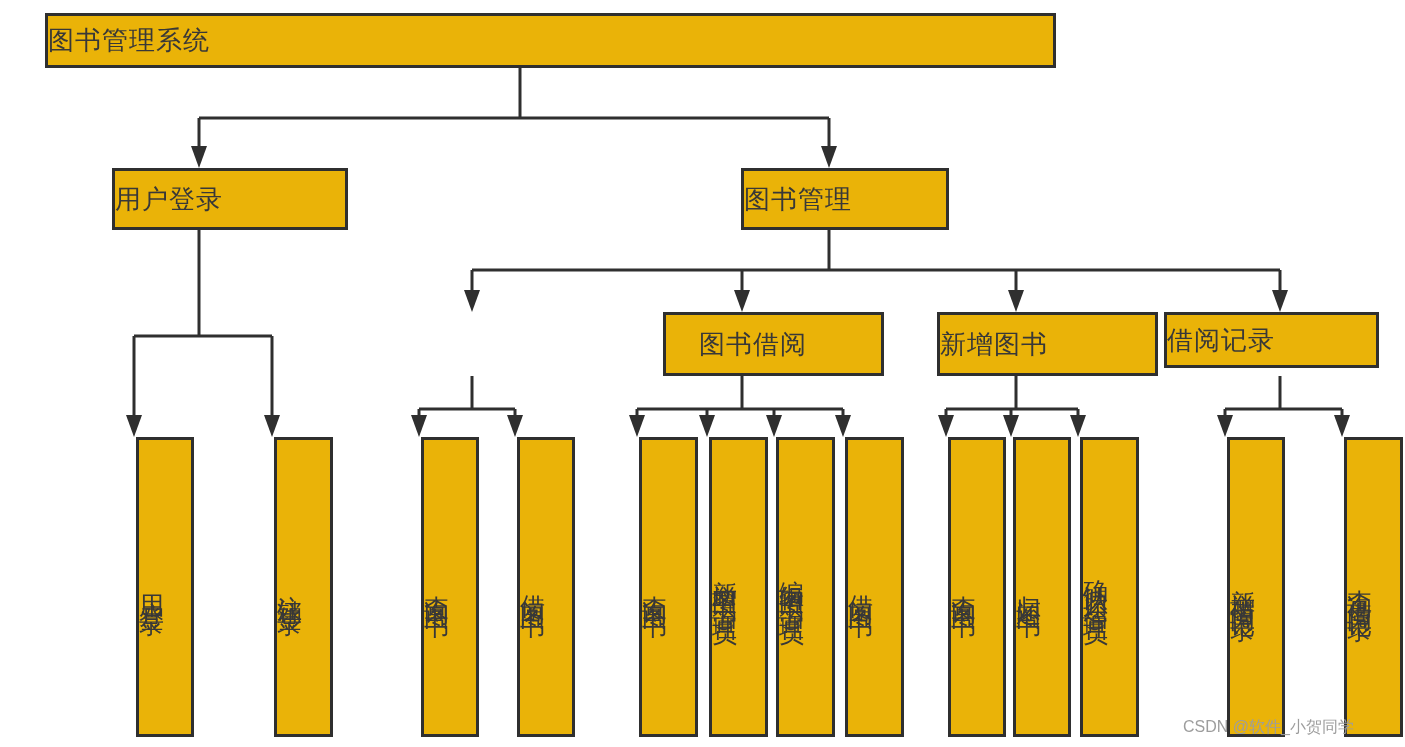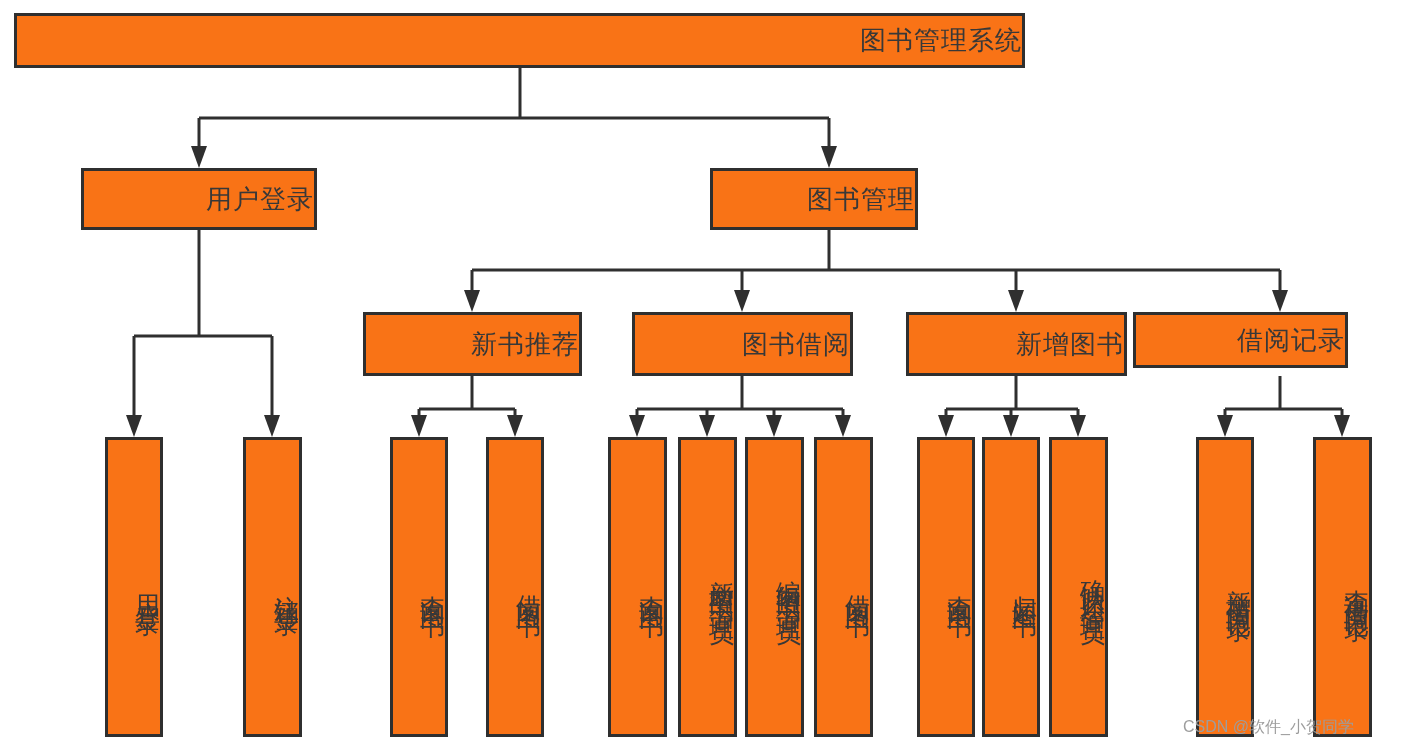--- a/index.html
+++ b/index.html
@@ -16,26 +16,27 @@
 
   #connectors {
     position: absolute;
     left: 0; top: 0;
     width: 1405px; height: 747px;
     pointer-events: none;
   }
 
   .node {
     position: absolute;
-    background: #f97316;
+    background: #eab308;
     border: 3px solid var(--line, #2f2f2f);
     display: flex;
     align-items: center;
-    justify-content: flex-end;
+    justify-content: flex-start;
     color: var(--text, #383838);
+    margin-left: 31px;
   }
 
   .hlabel {
     font-size: 26px;
     letter-spacing: 1px;
     white-space: nowrap;
   }
 
   .vlabel {
     writing-mode: vertical-rl;
@@ -46,21 +47,21 @@
     white-space: nowrap;
   }
 
   
   #b-root    { left: 14px;   top: 13px;  width: 1011px; height: 55px; }
 
   #b-login   { left: 81px;   top: 168px; width: 236px;  height: 62px; }
   #b-mgmt    { left: 710px;  top: 168px; width: 208px;  height: 62px; }
 
   #b-rec     { left: 363px;  top: 312px; width: 219px;  height: 64px; }
-  #b-borrow  { left: 632px;  top: 312px; width: 221px;  height: 64px; }
+  #b-borrow  { left: 632px;  top: 312px; width: 221px;  height: 64px; padding-left: 33px; }
   #b-current { left: 906px;  top: 312px; width: 221px;  height: 64px; }
   #b-records { left: 1133px; top: 312px; width: 215px;  height: 56px; }
 
   .leaf { top: 437px; width: 58px; height: 300px; }
   #f-login      { left: 105px;  }
   #f-logout     { left: 243px;  width: 59px; }
   #f-rec-query  { left: 390px;  }
   #f-rec-borrow { left: 486px;  }
   #f-bb-query   { left: 608px;  width: 59px; }
   #f-bb-add     { left: 678px;  width: 59px; }
@@ -147,23 +148,20 @@
     <span class="hlabel">图书管理系统</span>
   </div>
 
   <div class="node" id="b-login">
     <span class="hlabel">用户登录</span>
   </div>
   <div class="node" id="b-mgmt">
     <span class="hlabel">图书管理</span>
   </div>
 
-  <div class="node" id="b-rec">
-    <span class="hlabel">新书推荐</span>
-  </div>
   <div class="node" id="b-borrow">
     <span class="hlabel">图书借阅</span>
   </div>
   <div class="node" id="b-current">
     <span class="hlabel">新增图书</span>
   </div>
   <div class="node" id="b-records">
     <span class="hlabel">借阅记录</span>
   </div>
 

